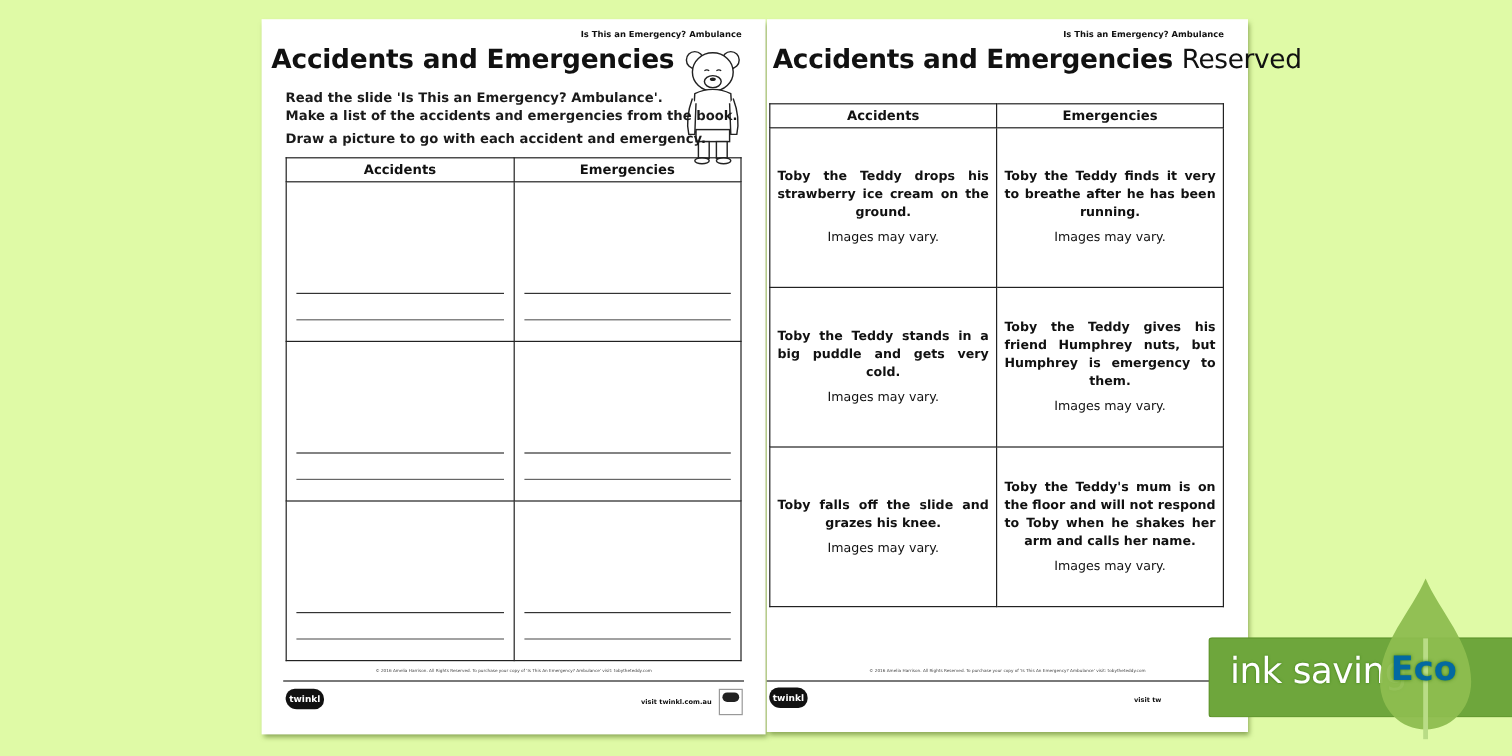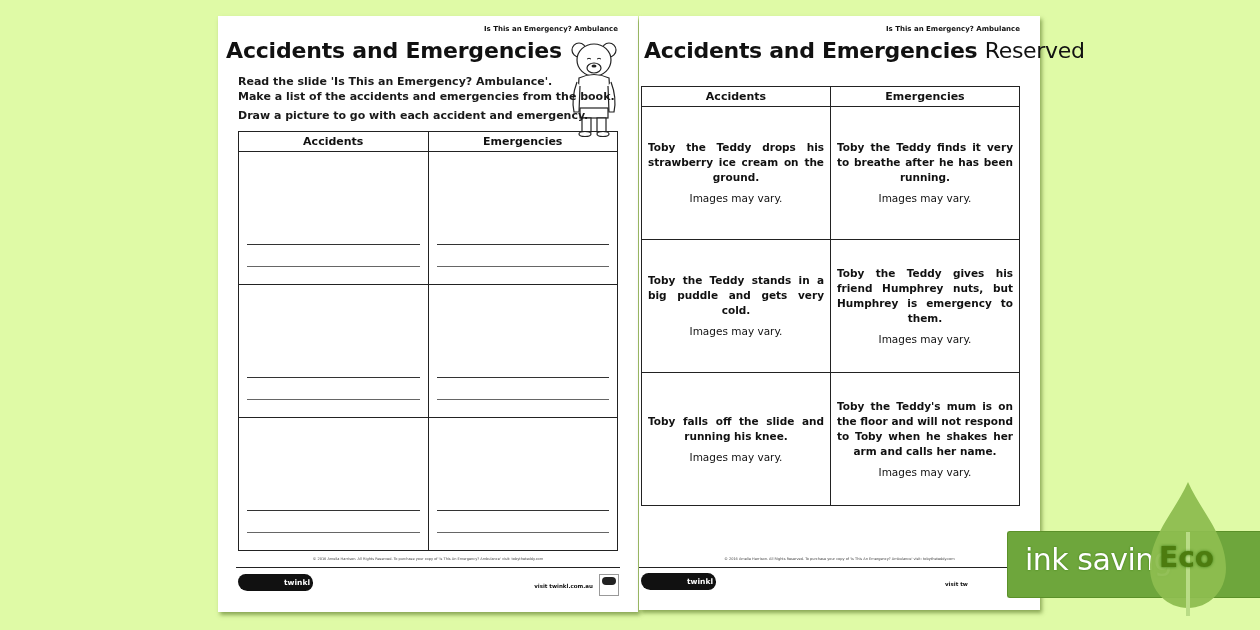--- a/index.html
+++ b/index.html
@@ -66,21 +66,21 @@
 
   .copyright {
     position:absolute; left:0; right:0; text-align:center;
     font-size:3.5px; color:#444;
   }
   .footer-rule {
     position:absolute; left:18px; right:18px; height:0; border-top:1.5px solid #222;
   }
   .twinkl-logo {
     position:absolute; width:32px; height:17px; background:#111; border-radius:9px 10px 9px 11px;
-    color:#fff; font-size:7.5px; font-weight:bold; text-align:center; line-height:17px;padding-left:43px;
+    color:#fff; font-size:7.5px; font-weight:bold; text-align:center; line-height:17px;
   }
   .visit {
     position:absolute; font-size:5.5px; font-weight:bold;
   }
   .badge {
     position:absolute; width:18px; height:20px; border:1px solid #999; background:#fff;
   }
   .badge::before {
     content:""; position:absolute; left:2px; top:2px; width:14px; height:8px; background:#222; border-radius:4px;
   }
@@ -91,21 +91,21 @@
     background:#6ea63c; border:1px solid #5b9129; border-right:none;
     border-radius:3px 0 0 3px; z-index:5;margin-left:40px;
   }
   #eco-label {
     position:absolute; left:17px; top:10px; color:#fff; font-size:30px;
     font-family:"DejaVu Sans", sans-serif; letter-spacing:-0.5px;
     text-shadow:0 0 2px #3c7a12;
   }
   #eco-drop { position:absolute; left:1148px; top:480px; width:80px; height:140px; z-index:6; }
   #eco-text {
-    position:absolute; left:1159px; top:541px; z-index:7; color:#4d7c0f;
+    position:absolute; left:1159px; top:541px; z-index:7; color:#0369a1;
     font-size:28px; font-weight:bold; font-family:"DejaVu Sans", sans-serif;
     text-shadow:0 0 3px #3c7a12;
   }
 </style>
 </head>
 <body>
 
 <div class="page" id="page-left">
   <div class="series">Is This an Emergency? Ambulance</div>
   <div class="title-left">Accidents and Emergencies</div>
@@ -211,21 +211,21 @@
           <p class="ans">Toby the Teddy stands in a big puddle and gets very cold.</p>
           <p class="note">Images may vary.</p>
         </td>
         <td>
           <p class="ans">Toby the Teddy gives his friend Humphrey nuts, but Humphrey is emergency to them.</p>
           <p class="note">Images may vary.</p>
         </td>
       </tr>
       <tr>
         <td>
-          <p class="ans">Toby falls off the slide and running his knee.</p>
+          <p class="ans">Toby falls off the slide and grazes his knee.</p>
           <p class="note">Images may vary.</p>
         </td>
         <td>
           <p class="ans">Toby the Teddy's mum is on the floor and will not respond to Toby when he shakes her arm and calls her name.</p>
           <p class="note">Images may vary.</p>
         </td>
       </tr>
     </tbody>
   </table>
 

